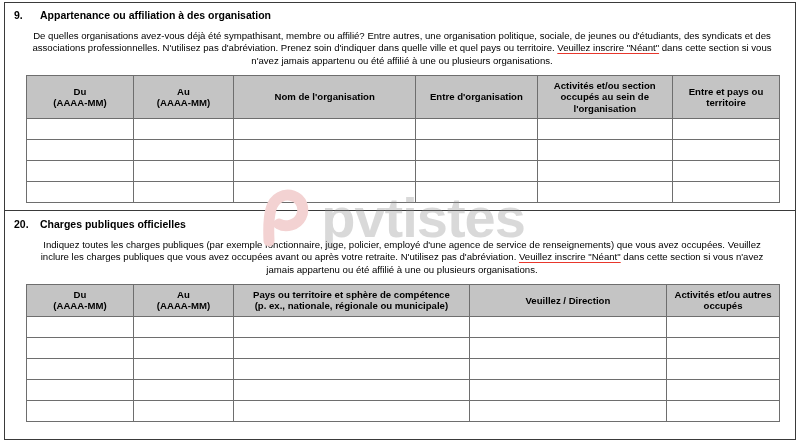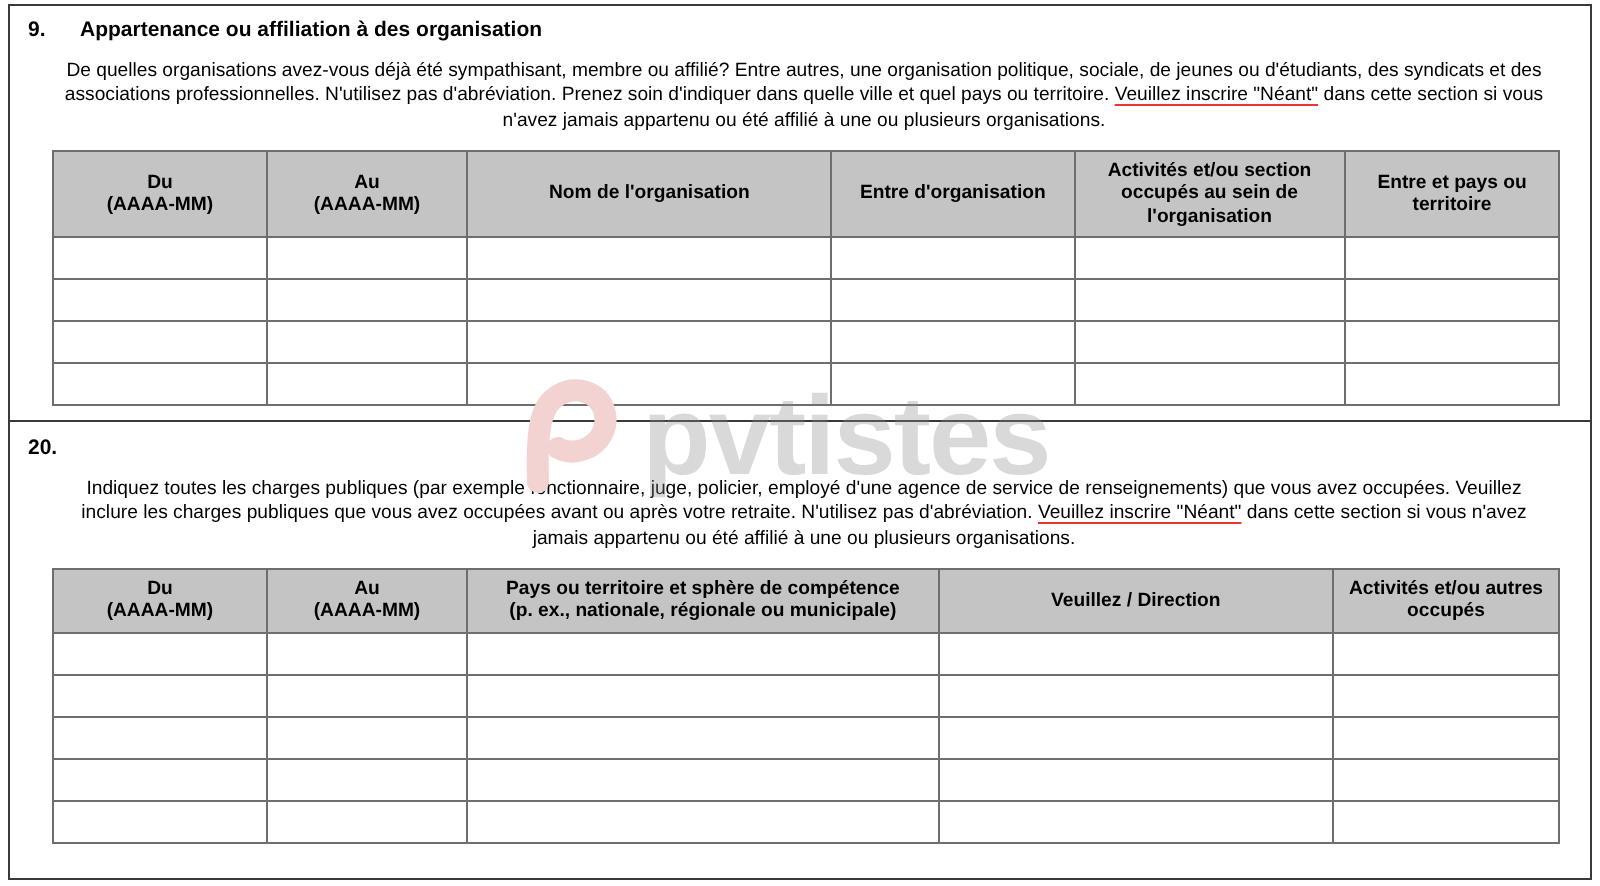--- a/index.html
+++ b/index.html
@@ -219,20 +219,21 @@
         </tr>
       </tbody>
     </table>
   </div>
 </div>
 
 <div class="section" id="section-10">
 
   <div class="sec-head">
     <span class="sec-num">20.</span>
+    <span class="sec-title">Charges publiques officielles</span>
   </div>
 
   <div class="sec-body"><span>Indiquez toutes les charges publiques (par exemple fonctionnaire, juge, policier, employé d'une agence de service de renseignements) que vous avez occupées. Veuillez inclure les charges publiques que vous avez occupées avant ou après votre retraite. N'utilisez pas d'abréviation. </span><span class="u-red">Veuillez inscrire "Néant"</span><span> dans cette section si vous n'avez jamais appartenu ou été affilié à une ou plusieurs organisations.</span></div>
 
   <div class="tbl-wrap">
     <table class="form t10">
       <colgroup>
         <col style="width:14.2%">
           <col style="width:13.3%">
           <col style="width:31.3%">

